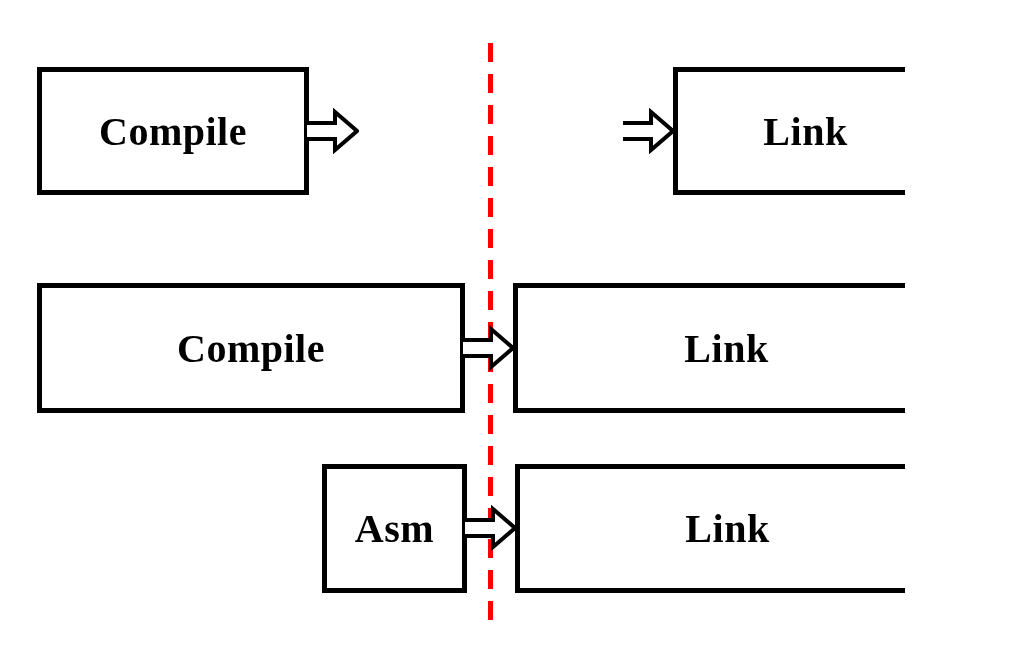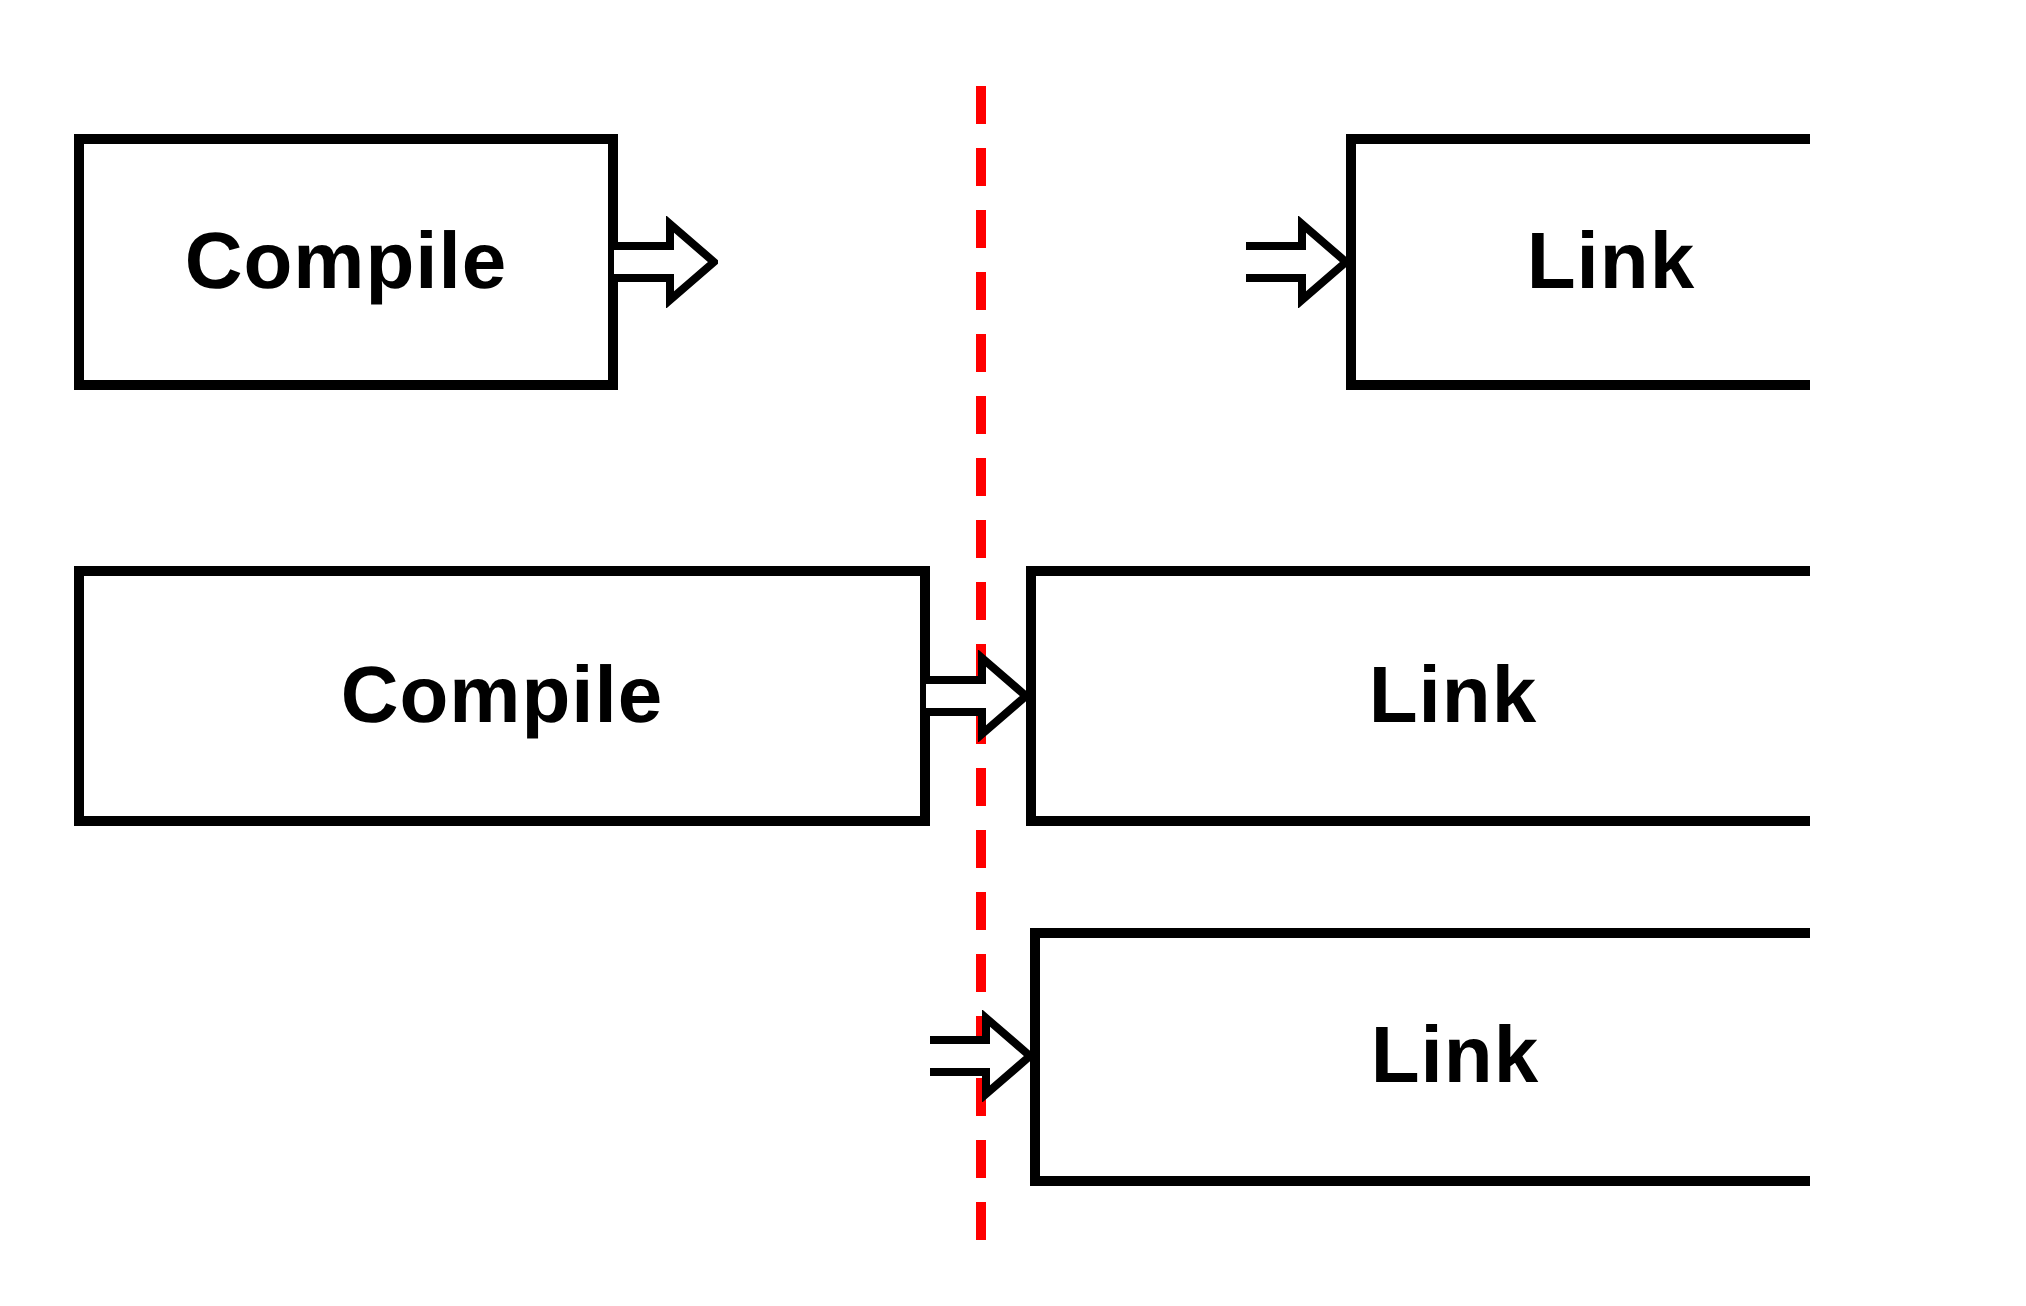--- a/index.html
+++ b/index.html
@@ -9,21 +9,21 @@
     --box-fill: transparent;
   }
   * { margin: 0; padding: 0; box-sizing: border-box; }
   html, body { background: var(--bg); }
   .canvas {
     position: relative;
     width: 905px;
     height: 653px;
     background: var(--bg);
     overflow: hidden;
-    font-family: Liberation Sans, sans-serif;
+    font-family: Liberation Serif, serif;
   }
 
   
   .divider {
     position: absolute;
     left: 488px;
     top: 43px;
     width: 5px;
     height: 577px;
     background: repeating-linear-gradient(
@@ -98,20 +98,23 @@
   </div>
   <div class="arrow a3">
     <svg viewBox="0 0 52 46" xmlns="http://www.w3.org/2000/svg">
       <path d="M0 15 H28 V4 L50 23 L28 42 V31 H0" fill="#ffffff" stroke="#000000" stroke-width="4" stroke-linejoin="miter"></path>
     </svg>
   </div>
   <div class="stage b22">
     <span>Link</span>
   </div>
 
+  <div class="stage b31">
+    <span>Asm</span>
+  </div>
   <div class="arrow a4">
     <svg viewBox="0 0 52 46" xmlns="http://www.w3.org/2000/svg">
       <path d="M0 15 H28 V4 L50 23 L28 42 V31 H0" fill="#ffffff" stroke="#000000" stroke-width="4" stroke-linejoin="miter"></path>
     </svg>
   </div>
   <div class="stage b32">
     <span>Link</span>
   </div>
 
 </div>

